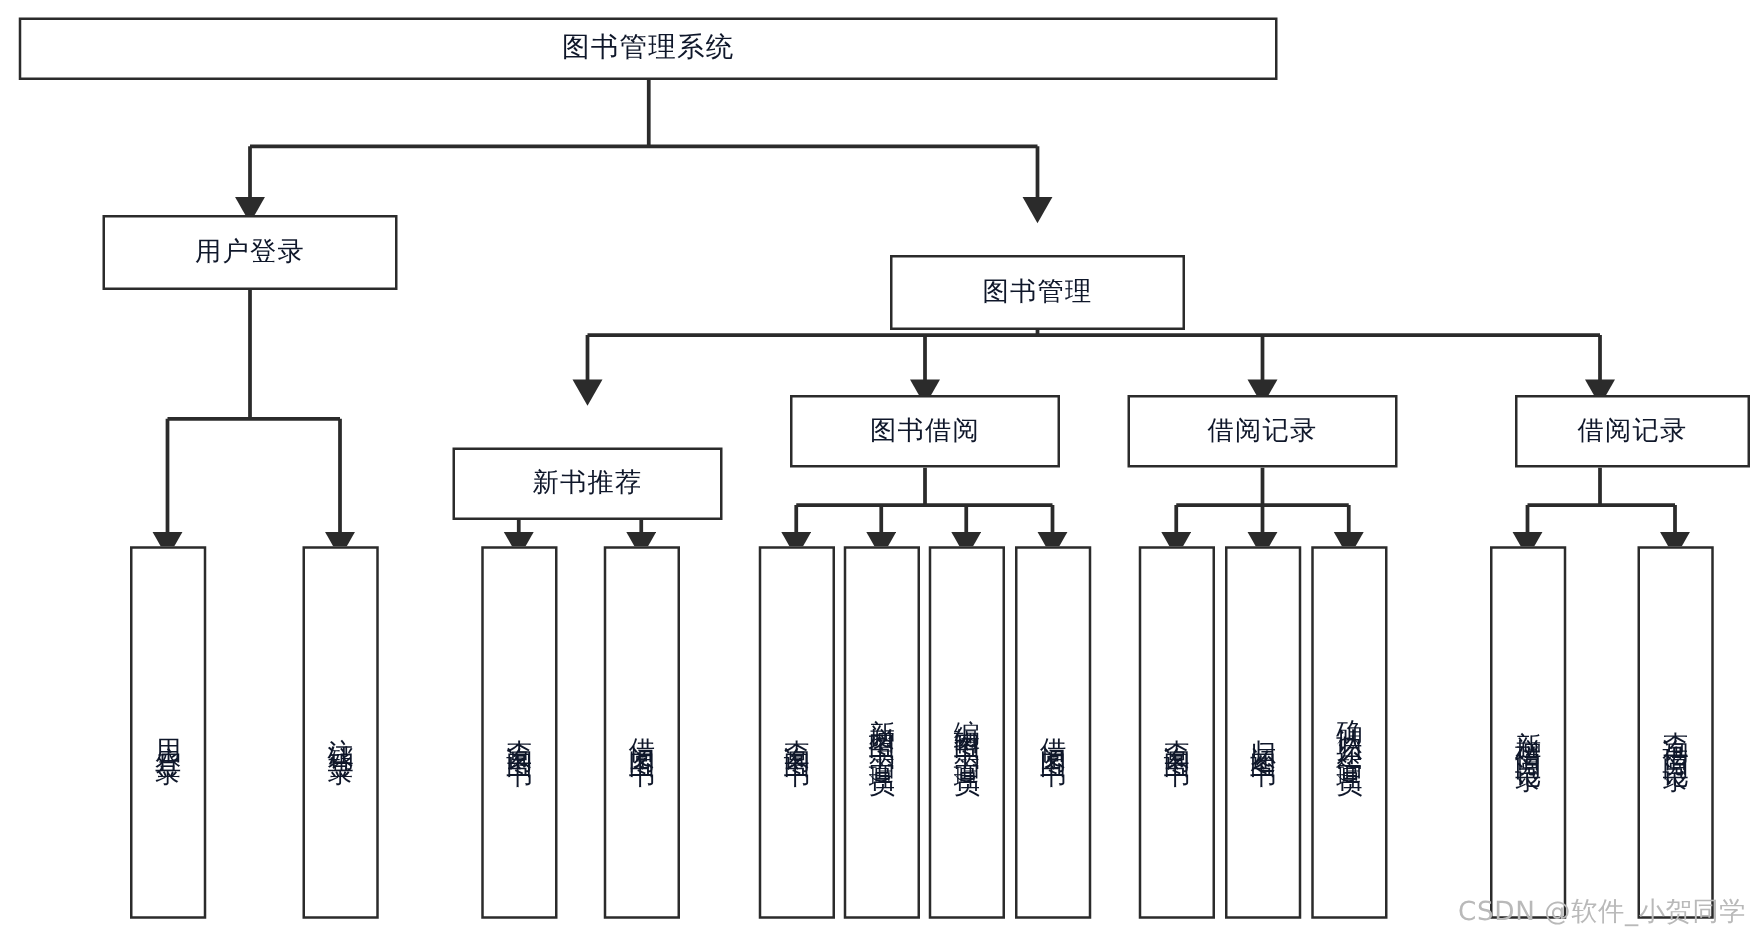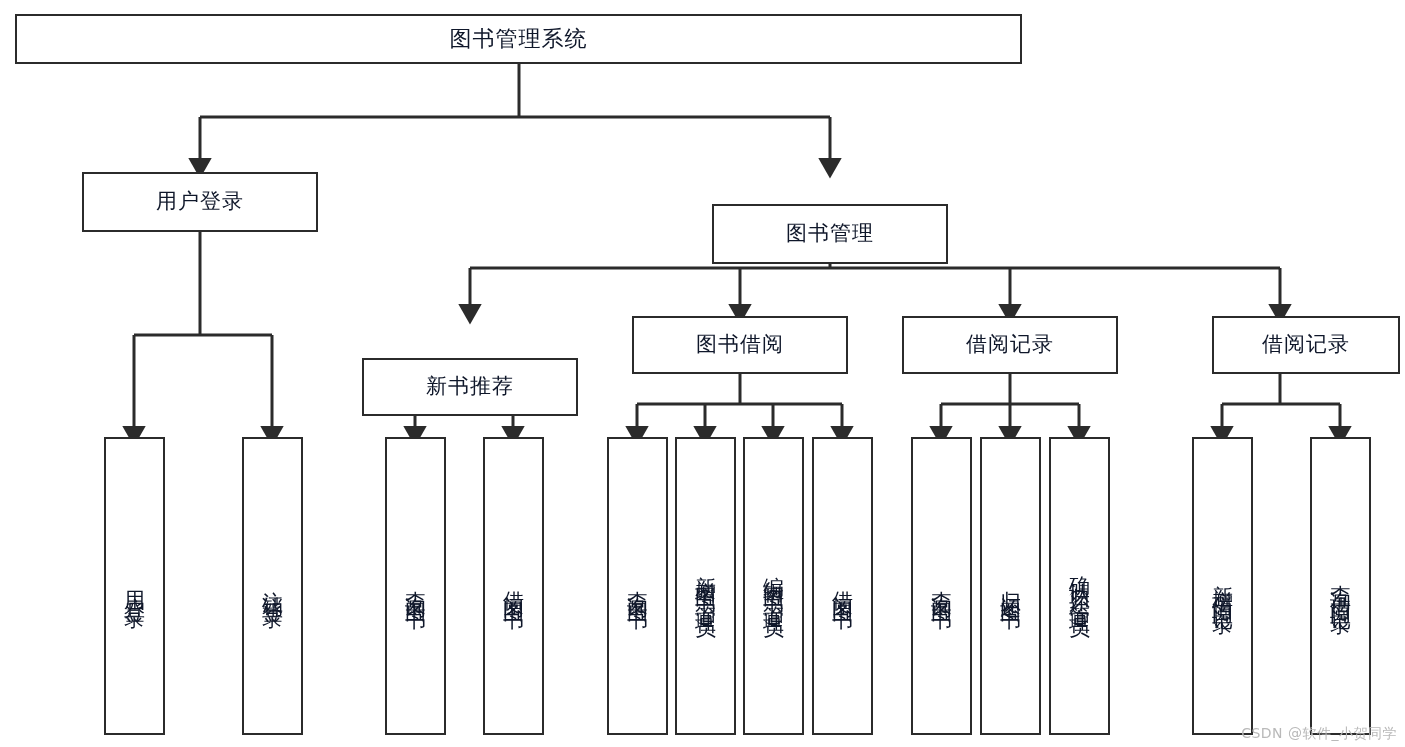--- a/index.html
+++ b/index.html
@@ -41,21 +41,21 @@
   }
   .node.leaf span{
     writing-mode:vertical-rl;
     text-orientation:upright;
     white-space:nowrap;
   }
   .watermark{
     position:absolute;
     right:8px;
     bottom:4px;
-    font-size:14px;
+    font-size:21px;
     color:#b9b9b9;
     letter-spacing:0.5px;
     z-index:6;
     white-space:nowrap;
     font-family:"DejaVu Sans","Liberation Sans",sans-serif;
   }
 </style>
 </head>
 <body>
 

